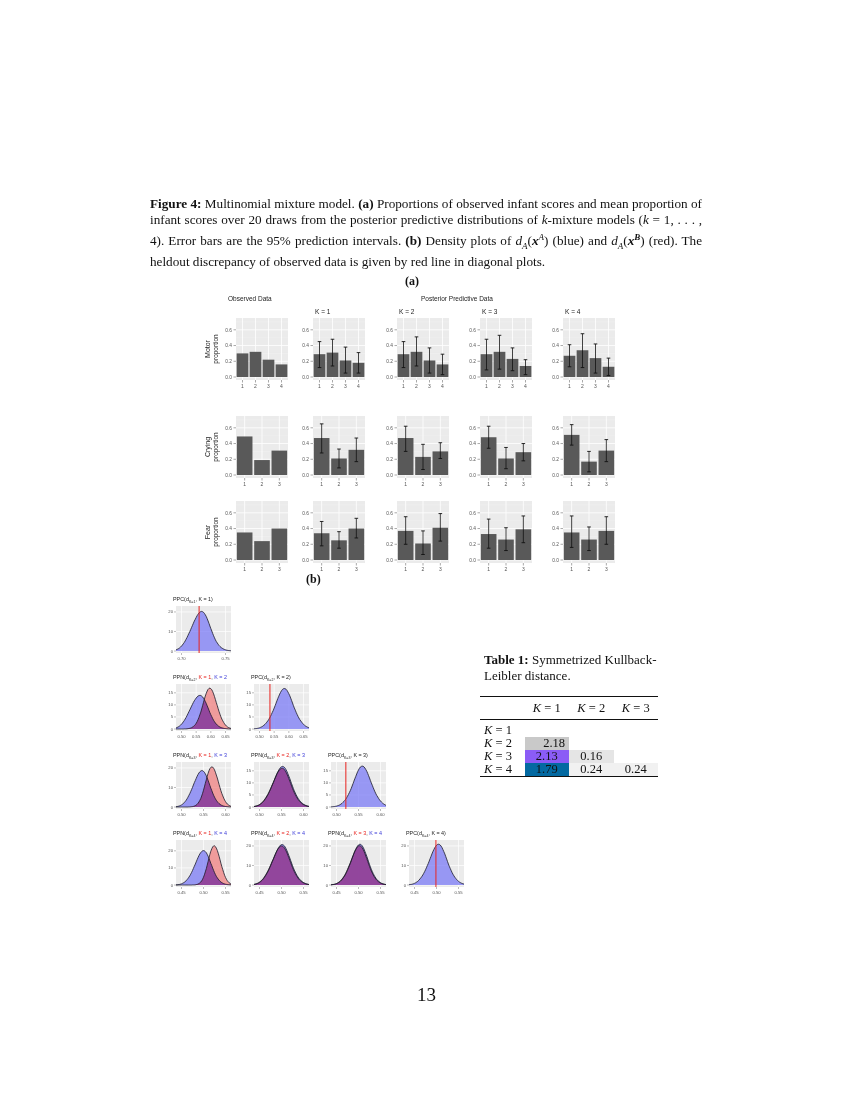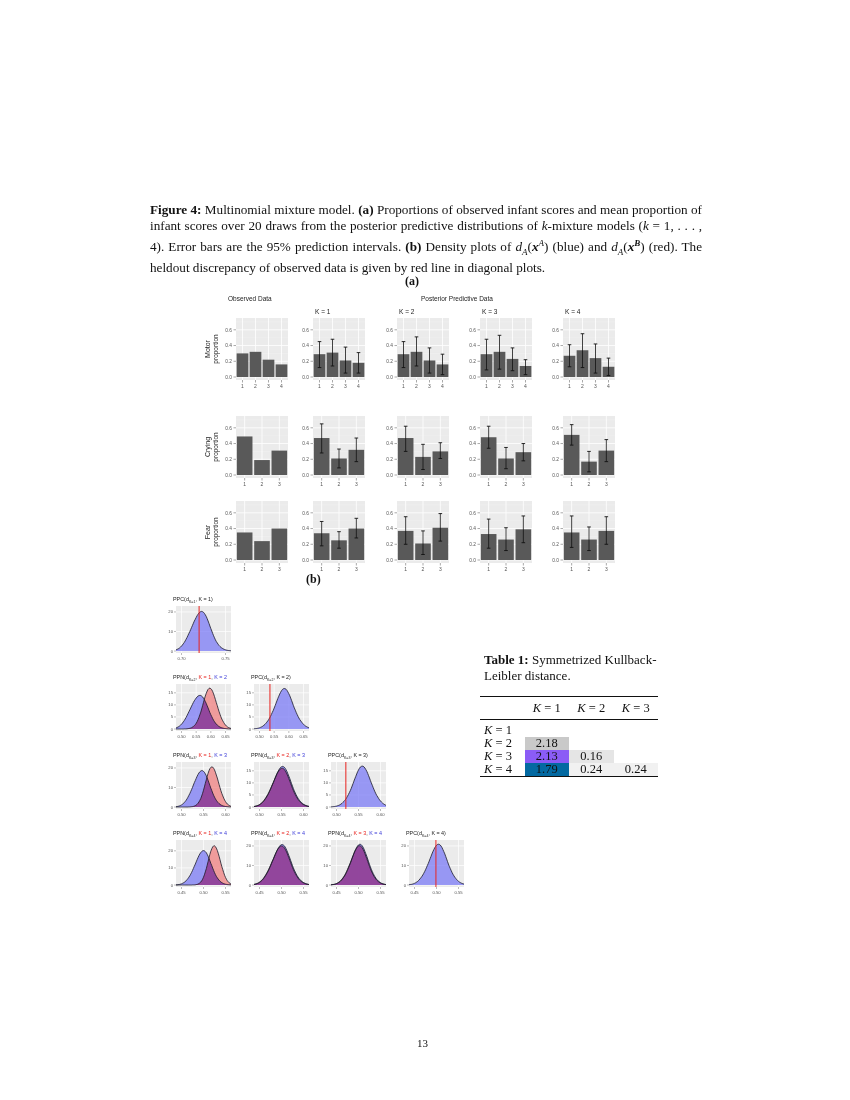--- a/index.html
+++ b/index.html
@@ -1,30 +1,30 @@
 <!DOCTYPE html>
 <html><head>
 <meta charset="utf-8">
 <style>
   html, body { margin:0; padding:0; background:#ffffff; }
   body { width:850px; height:1100px; position:relative; overflow:hidden; font-family:"Liberation Serif", serif; color:#111; }
-  .caption { position:absolute; left:150px; top:202px; width:552px; font-size:13.2px; line-height:16.3px; text-align:justify; }
+  .caption { position:absolute; left:150px; top:196px; width:552px; font-size:13.2px; line-height:16.3px; text-align:justify; }
   .caption b { font-weight:bold; }
   .sub-a { position:absolute; left:405px; top:274px; font-size:12px; font-weight:bold; }
   .sub-b { position:absolute; left:306px; top:572px; font-size:12px; font-weight:bold; }
   .figsvg { position:absolute; left:0; top:0; }
   .tbl-caption { position:absolute; left:484px; top:652px; width:180px; font-size:13px; line-height:16px; }
   .kl-table { position:absolute; left:480px; top:696px; width:178px; border-collapse:collapse; font-size:12.5px; }
   .kl-table th, .kl-table td { padding:0 4px; height:13px; line-height:13px; text-align:center; font-weight:normal; }
   .kl-table thead tr { border-top:1.6px solid #111; border-bottom:1px solid #111; }
   .kl-table thead th { height:22px; }
   .kl-table tbody tr:first-child td { padding-top:4px; }
   .kl-table tbody tr:last-child { border-bottom:1.6px solid #111; }
   .kl-table td.rowlab { text-align:left; font-style:normal; }
-  .page-num { position:absolute; left:417px; top:1037px; font-size:11px; }
+  .page-num { position:absolute; left:417px; top:984px; font-size:19px; }
   i { font-style:italic; }
 </style>
 </head>
 <body>
 
 <div class="caption">
   <b>Figure 4:</b>
   <span>Multinomial mixture model.</span>
   <b>(a)</b>
   <span id="cap-a">Proportions of observed infant scores and mean proportion of infant scores over 20 draws from the posterior predictive distributions of <i>k</i>-mixture models (<i>k</i> = 1, . . . , 4). Error bars are the 95% prediction intervals.</span>
@@ -954,21 +954,21 @@
     </thead>
   <tbody id="kl-body">
       <tr>
         <td class="rowlab"><i>K</i> = 1</td>
         <td></td>
         <td></td>
         <td></td>
       </tr>
       <tr>
         <td class="rowlab"><i>K</i> = 2</td>
-        <td style="background: rgb(201, 201, 201);">2.18</td>
+        <td style="background: rgb(201, 201, 201); text-align: right;">2.18</td>
         <td></td>
         <td></td>
       </tr>
       <tr>
         <td class="rowlab"><i>K</i> = 3</td>
         <td style="background: #8b5cf6;">2.13</td>
         <td style="background: #e5e5e5;">0.16</td>
         <td></td>
       </tr>
       <tr>

